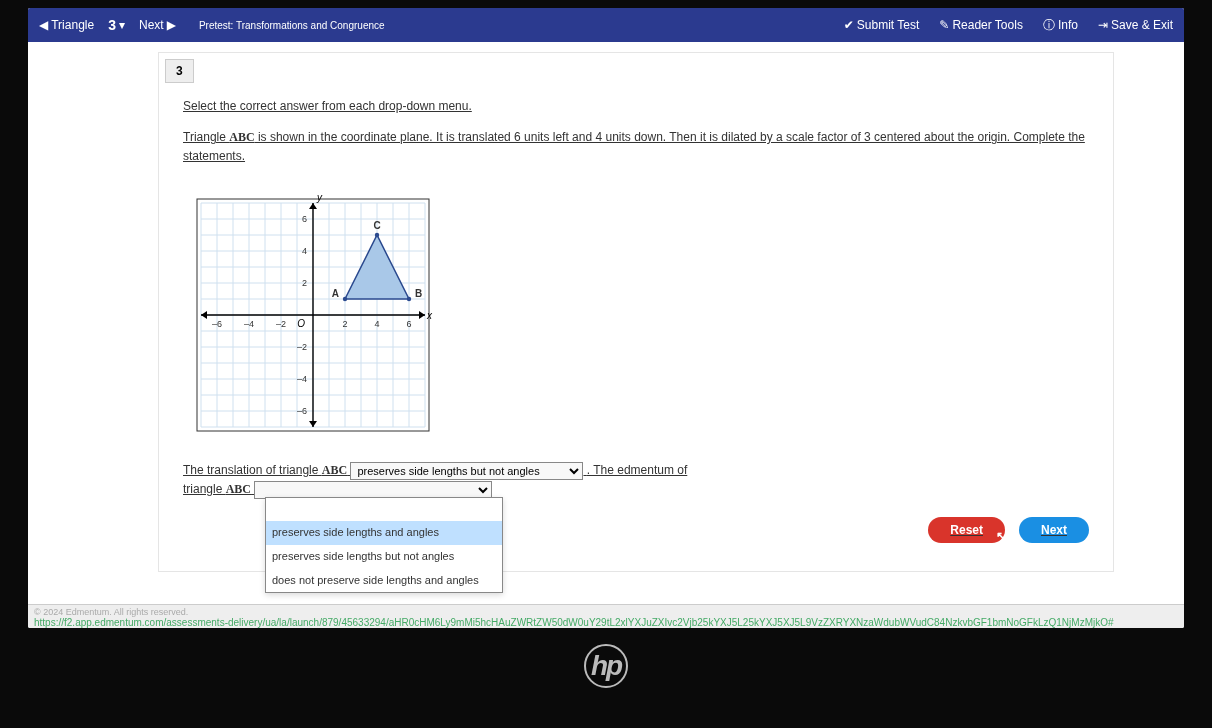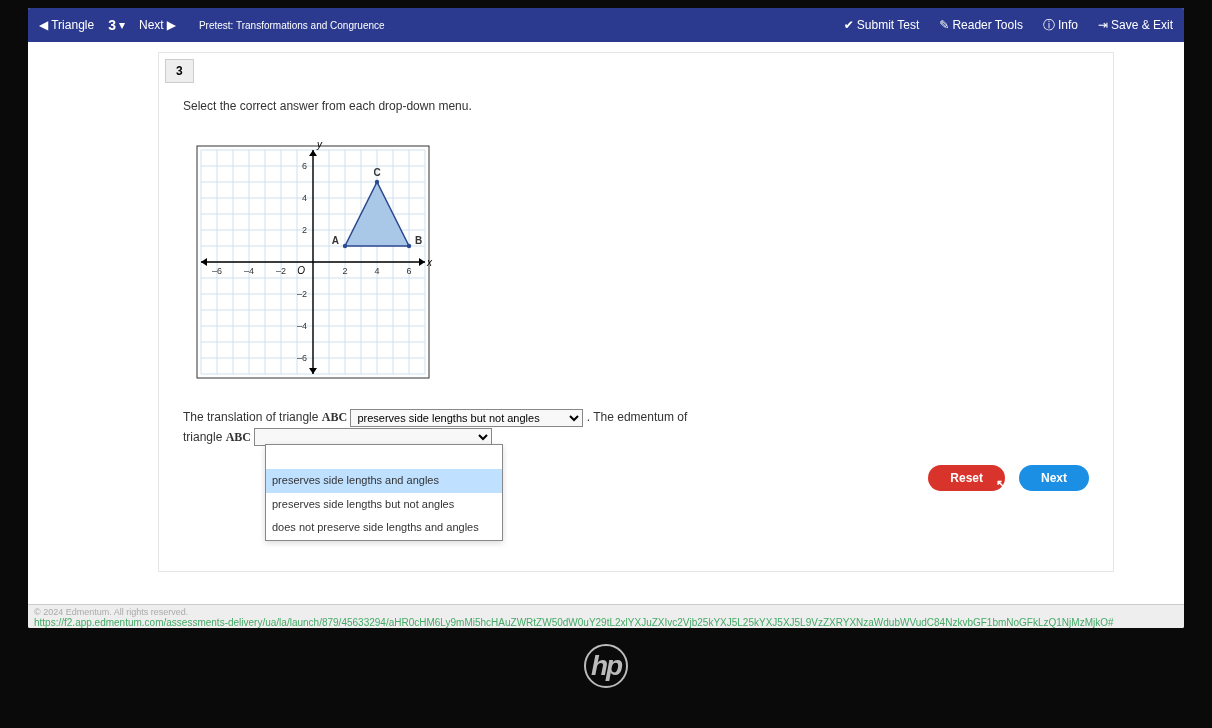--- a/index.html
+++ b/index.html
@@ -75,21 +75,21 @@
     }
     .q-number {
       display: inline-block;
       background: #eee;
       border: 1px solid #ccc;
       padding: 4px 10px;
       font-size: 12px;
       font-weight: bold;
       margin: 6px 0 0 6px;
     }
-    .q-body { padding: 14px 24px; font-size: 12px; color: #333; line-height: 1.6; }
+    .q-body { padding: 14px 24px; font-size: 12px; color: #333; line-height: 1.6; text-decoration: underline; }
     .q-instr { margin-bottom: 12px; }
     .q-prompt { margin-bottom: 14px; }
     .abc { font-family: 'Times New Roman', serif; font-weight: bold; }
     .plot-wrap { display: inline-block; background: #fff; margin: 4px 0 10px 0; }
     .stmt-row { margin-top: 6px; font-size: 12px; display:inline; }
     select.inline-select {
       font-size: 11px;
       padding: 1px 2px;
       vertical-align: middle;
       border: 1px solid #888;
@@ -183,20 +183,23 @@
       </div>
     </div>
 
     <div class="content-area">
       <div class="question-card">
         <span class="q-number">3</span>
 
         <div class="q-body">
           <p class="q-instr">Select the correct answer from each drop-down menu.</p>
 
+          <p class="q-prompt">
+            <span>Triangle </span><span class="abc">ABC</span><span> is shown in the coordinate plane. It is translated 6 units left and 4 units down. Then it is dilated by a scale factor of 3 centered about the origin. Complete the statements.</span>
+          </p>
 
           <div class="plot-wrap">
             <svg id="plot-svg" width="260" height="260" viewBox="0 0 260 260">
                 <rect x="14" y="14" width="232" height="232" fill="none" stroke="#333" stroke-width="1"></rect>
                 <line x1="18" y1="242" x2="18" y2="18" stroke="#cfe0ef" stroke-width="1"></line>
                 <line x1="34" y1="242" x2="34" y2="18" stroke="#cfe0ef" stroke-width="1"></line>
                 <line x1="50" y1="242" x2="50" y2="18" stroke="#cfe0ef" stroke-width="1"></line>
                 <line x1="66" y1="242" x2="66" y2="18" stroke="#cfe0ef" stroke-width="1"></line>
                 <line x1="82" y1="242" x2="82" y2="18" stroke="#cfe0ef" stroke-width="1"></line>
                 <line x1="98" y1="242" x2="98" y2="18" stroke="#cfe0ef" stroke-width="1"></line>

